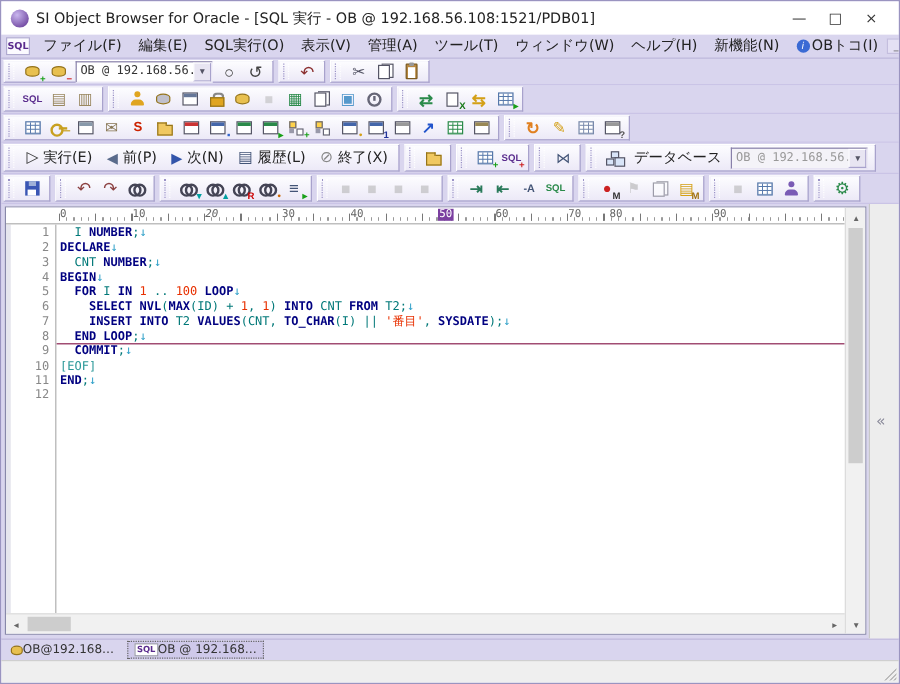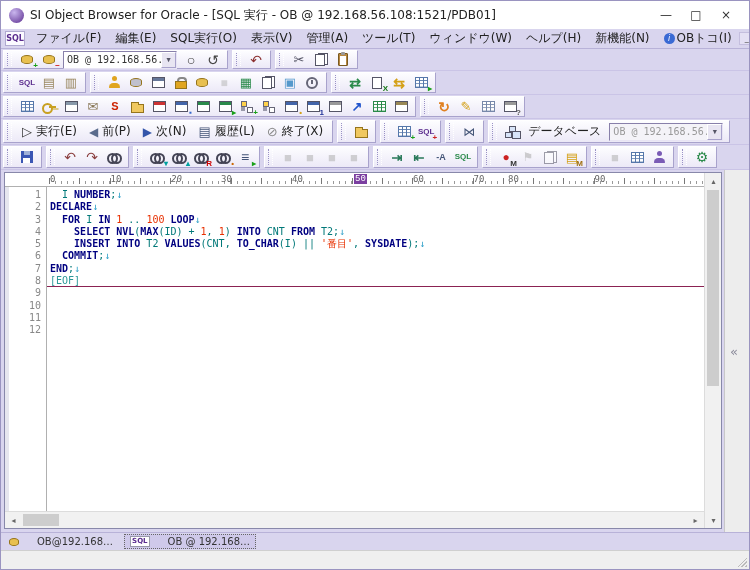--- a/index.html
+++ b/index.html
@@ -114,21 +114,21 @@
   .hscroll{height:17px;flex:none;background:#f1f1f1;border-top:1px solid #dcdcdc;position:relative;}
   .sarr{position:absolute;color:#666;font-size:8px;width:17px;height:16px;display:flex;align-items:center;justify-content:center;}
   .sarr.up{top:0;left:0;}.sarr.down{bottom:0;left:0;}
   .sarr.left{left:0;top:0;}.sarr.right{right:0;top:0;}
   .vthumb{position:absolute;left:2px;right:2px;top:17px;height:196px;background:#cdcdcd;}
   .hthumb{position:absolute;top:2px;bottom:2px;left:18px;width:36px;background:#cdcdcd;}
   .sidestrip{position:absolute;right:0;top:0;bottom:0;width:25px;background:#ededed;border-left:1px solid #c8c8c8;}
   .collapse{position:absolute;top:48%;left:5px;font-size:13px;color:#8a8a9a;cursor:default;}
   
   .taskbar{height:18px;flex:none;background:#d9d5ee;border-top:1px solid #b8b2d8;display:flex;align-items:center;gap:6px;padding:0 3px;}
-  .ttab{display:flex;align-items:center;gap:18px;height:15px;padding:0 5px;font-size:10px;color:#333;white-space:nowrap;}
+  .ttab{display:flex;align-items:center;gap:0;height:15px;padding:0 5px;font-size:10px;color:#333;white-space:nowrap;}
   .ttab.active{background:#cfc9ea;border:1px dotted #666;}
   .minisql{font-weight:bold;font-size:7px;color:#5b2d8e;background:#fff;border:1px solid #99a;padding:0 1px;line-height:9px;}
   .tdb{display:inline-block;width:10px;height:8px;background:#e8c050;border:1px solid #95741c;border-radius:5px/3px;}
   .statusbar{height:19px;flex:none;background:#efefef;border-top:1px solid #cfcfcf;position:relative;}
   .grip{position:absolute;right:2px;bottom:2px;width:11px;height:11px;
         background:linear-gradient(135deg,transparent 0 55%,#bbb 55% 62%,transparent 62% 72%,#bbb 72% 79%,transparent 79% 89%,#bbb 89% 96%,transparent 96%);}
 </style>
 </head>
 <body>
 
@@ -496,23 +496,23 @@
       </div>
     </div>
 
   <div class="main">
     <div class="editor-outer">
       <div class="ed-left">
         <div class="ruler">
             <span class="rnum" style="left: 45px;">0</span>
             <span class="rnum" style="left: 105.5px;">10</span>
             <span class="rnum" style="left: 166px; font-style: italic;">20</span>
-            <span class="rnum" style="left: 216px;">30</span>
+            <span class="rnum" style="left: 230px;">30</span>
             <span class="rnum" style="left: 287px;">40</span>
-            <span class="rnum marked" style="left: 349px; font-family: Liberation Mono, monospace;">50</span>
+            <span class="rnum marked" style="left: 360px;">50</span>
             <span class="rnum" style="left: 408px;">60</span>
             <span class="rnum" style="left: 468.5px;">70</span>
             <span class="rnum" style="left: 503px;">80</span>
             <span class="rnum" style="left: 589.5px;">90</span>
           </div>
         <div class="edit-body">
           <div class="gutter">
               <div class="ln">1</div>
               <div class="ln">2</div>
               <div class="ln">3</div>
@@ -522,26 +522,29 @@
               <div class="ln">7</div>
               <div class="ln">8</div>
               <div class="ln">9</div>
               <div class="ln">10</div>
               <div class="ln">11</div>
               <div class="ln">12</div>
             </div>
           <div class="code">
               <div class="cl"><span class="tp">  I </span><span class="tk">NUMBER</span><span class="tp">;</span><span class="tnl">↓</span></div>
               <div class="cl"><span class="tk">DECLARE</span><span class="tnl">↓</span></div>
+              <div class="cl"><span class="tp">  CNT </span><span class="tk">NUMBER</span><span class="tp">;</span><span class="tnl">↓</span></div>
+              <div class="cl"><span class="tk">BEGIN</span><span class="tnl">↓</span></div>
               <div class="cl"><span class="tp">  </span><span class="tk">FOR</span><span class="tp"> I </span><span class="tk">IN</span><span class="tp"> </span><span class="tn">1</span><span class="tp"> .. </span><span class="tn">100</span><span class="tp"> </span><span class="tk">LOOP</span><span class="tnl">↓</span></div>
               <div class="cl"><span class="tp">    </span><span class="tk">SELECT</span><span class="tp"> </span><span class="tk">NVL</span><span class="tp">(</span><span class="tk">MAX</span><span class="tp">(ID) + </span><span class="tn">1</span><span class="tp">, </span><span class="tn">1</span><span class="tp">) </span><span class="tk">INTO</span><span class="tp"> CNT </span><span class="tk">FROM</span><span class="tp"> T2;</span><span class="tnl">↓</span></div>
               <div class="cl"><span class="tp">    </span><span class="tk">INSERT</span><span class="tp"> </span><span class="tk">INTO</span><span class="tp"> T2 </span><span class="tk">VALUES</span><span class="tp">(CNT, </span><span class="tk">TO_CHAR</span><span class="tp">(I) || </span><span class="ts">'番目'</span><span class="tp">, </span><span class="tk">SYSDATE</span><span class="tp">);</span><span class="tnl">↓</span></div>
+              <div class="cl"><span class="tp">  </span><span class="tk">END</span><span class="tp"> </span><span class="tk">LOOP</span><span class="tp">;</span><span class="tnl">↓</span></div>
               <div class="cl"><span class="tp">  </span><span class="tk">COMMIT</span><span class="tp">;</span><span class="tnl">↓</span></div>
+              <div class="cl"><span class="te">[EOF]</span></div>
               <div class="cl"><span class="tk">END</span><span class="tp">;</span><span class="tnl">↓</span></div>
-              <div class="cl"><span class="te">[EOF]</span></div>
               <div class="curline" style="top: 99.4px;"></div>
             </div>
         </div>
         <div class="hscroll">
           <span class="sarr left">◂</span>
           <span class="hthumb"></span>
           <span class="sarr right">▸</span>
         </div>
       </div>
       <div class="vscroll">

